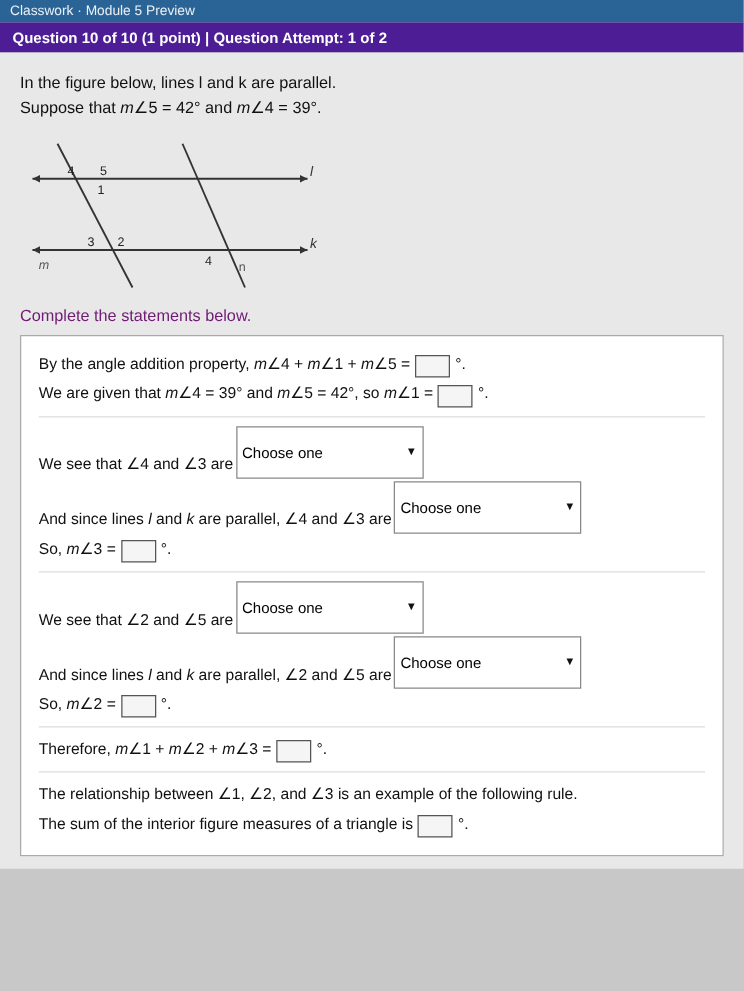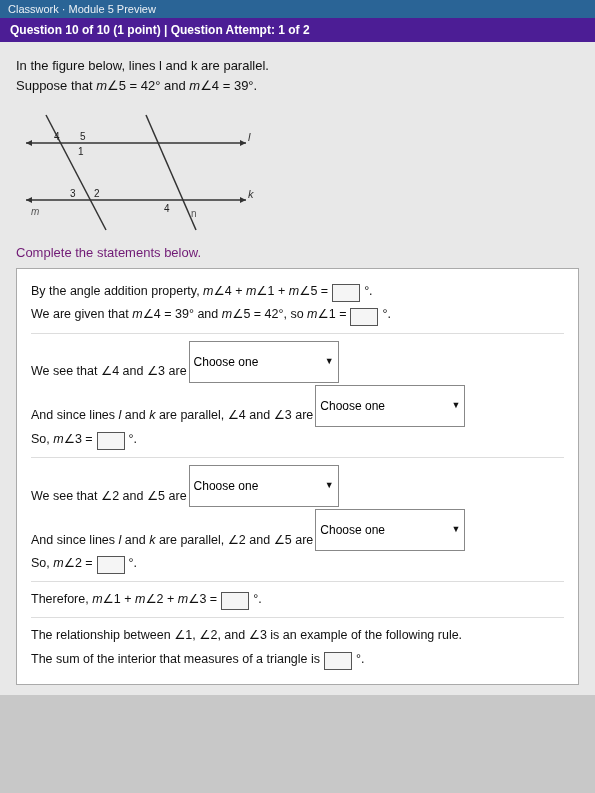--- a/index.html
+++ b/index.html
@@ -273,19 +273,19 @@
       <span>°.</span>
     </div>
 
     <hr class="separator">
 
     <div class="block-line">
       <span>The relationship between ∠1, ∠2, and ∠3 is an example of the following rule.</span>
     </div>
 
     <div class="block-line">
-      <span>The sum of the interior that measures of a triangle is</span>
+      <span>The sum of the interior figure measures of a triangle is</span>
       <span class="inline-box"></span>
       <span>°.</span>
     </div>
 
   </div>
 </div>
 
 </body></html>

